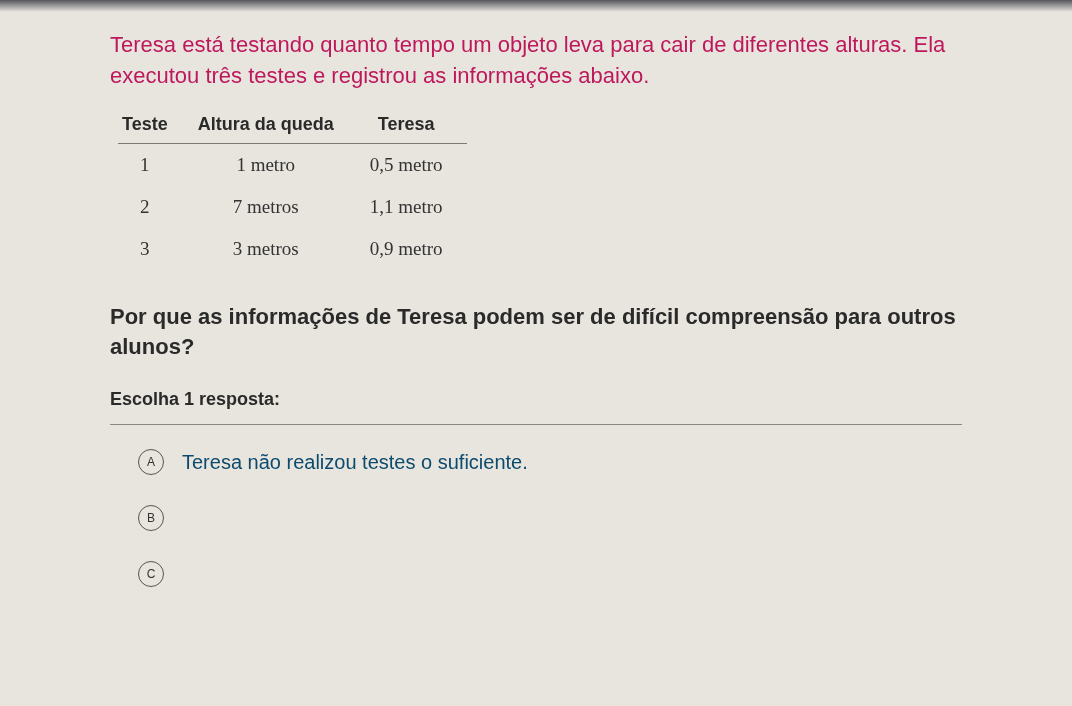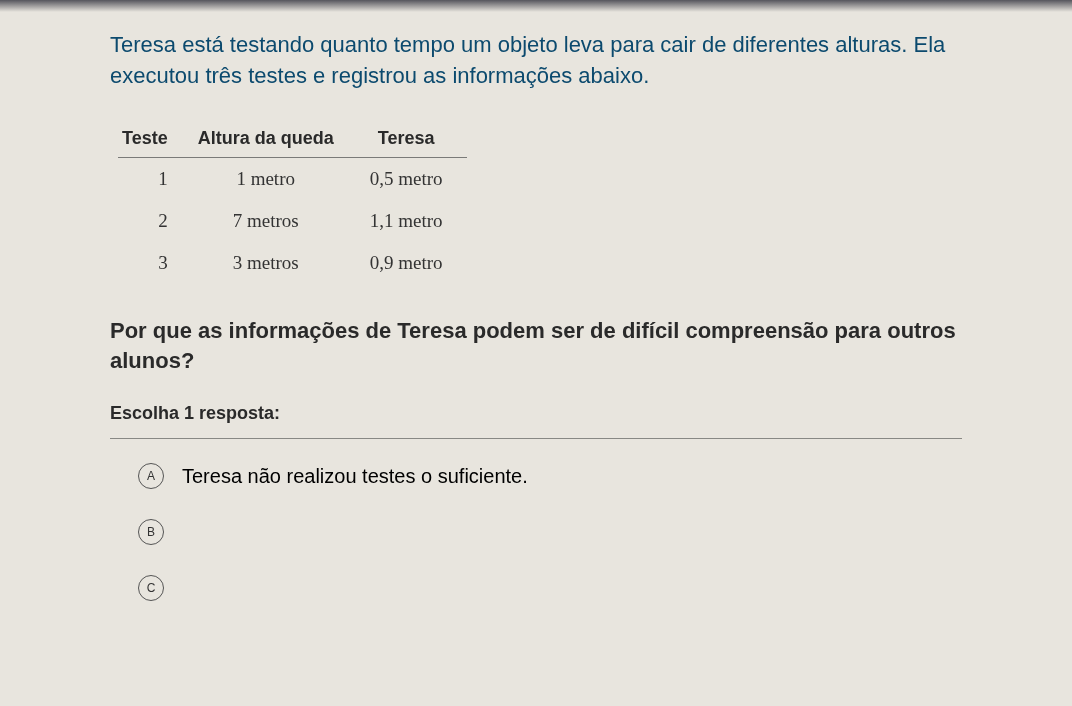--- a/index.html
+++ b/index.html
@@ -21,22 +21,22 @@
       position: absolute;
       top: 0;
       left: 0;
       right: 0;
       height: 12px;
       background: linear-gradient(to bottom, rgba(60,60,70,0.85), rgba(60,60,70,0));
     }
     .intro {
       font-size: 22px;
       line-height: 1.4;
-      margin-bottom: 28px;
-      color: #0c4a6e;
+      margin-bottom: 14px;
+      color: #be185d;
     }
     table {
       border-collapse: collapse;
       margin-bottom: 32px;
       margin-left: 8px;
     }
     th {
       font-weight: 600;
       font-size: 18px;
       text-align: center;
@@ -47,21 +47,20 @@
     td {
       font-family: Georgia, 'Times New Roman', serif;
       font-size: 19px;
       text-align: center;
       padding: 10px 24px 10px 12px;
       color: #333;
     }
     th:first-child, td:first-child {
       padding-left: 4px;
       padding-right: 18px;
-      text-align: right;
     }
     .question {
       font-size: 22px;
       line-height: 1.4;
       margin-bottom: 26px;
       color: #2a2a2a;
       font-weight: 700;
     }
     .prompt {
       font-size: 18px;
@@ -90,21 +89,21 @@
       display: flex;
       align-items: center;
       justify-content: center;
       font-size: 12px;
       font-weight: 400;
       color: #333;
       flex-shrink: 0;
     }
     .choice-text {
       font-size: 20px;
-      color: #000000;
+      color: #0c4a6e;
     }
   </style>
 </head>
 <body>
 
 <p class="intro">Teresa está testando quanto tempo um objeto leva para cair de diferentes alturas. Ela executou três testes e registrou as informações abaixo.</p>
 
 <table>
   <thead>
     <tr>

